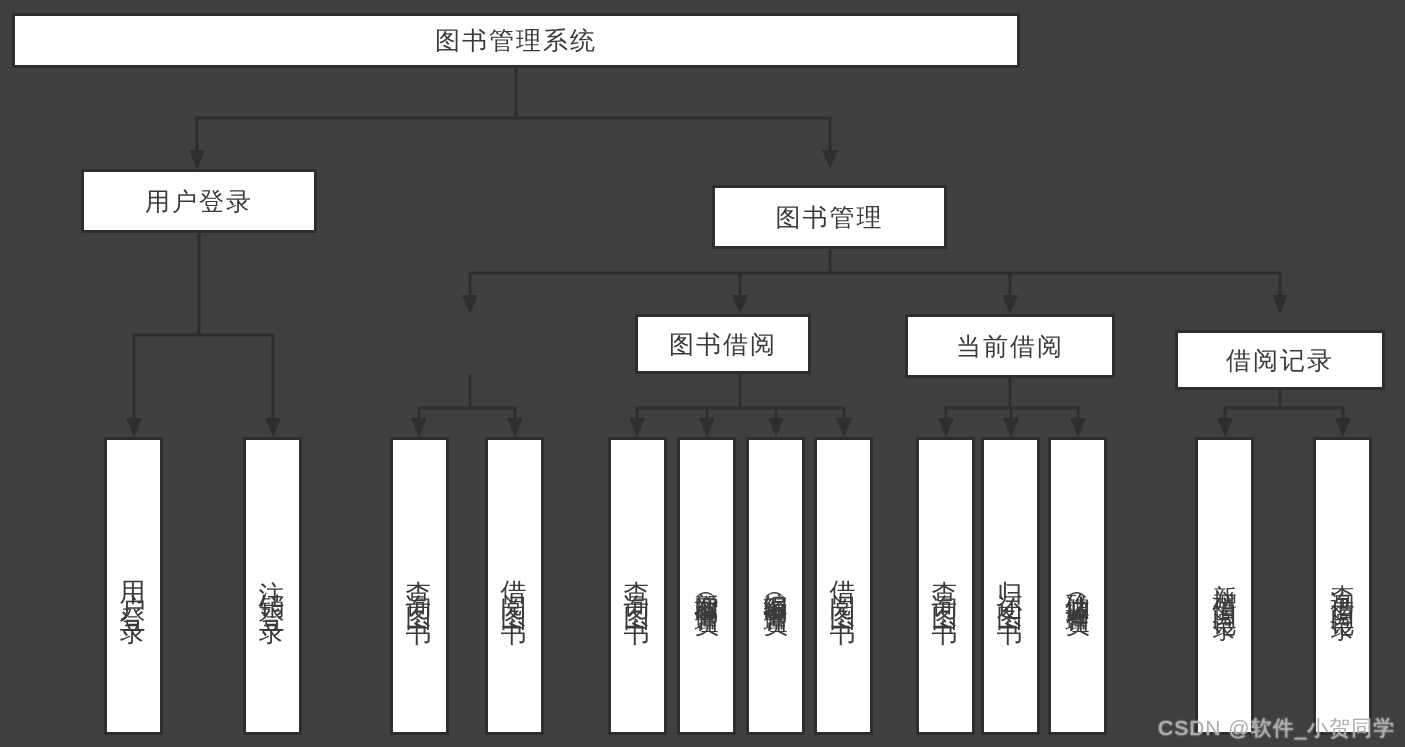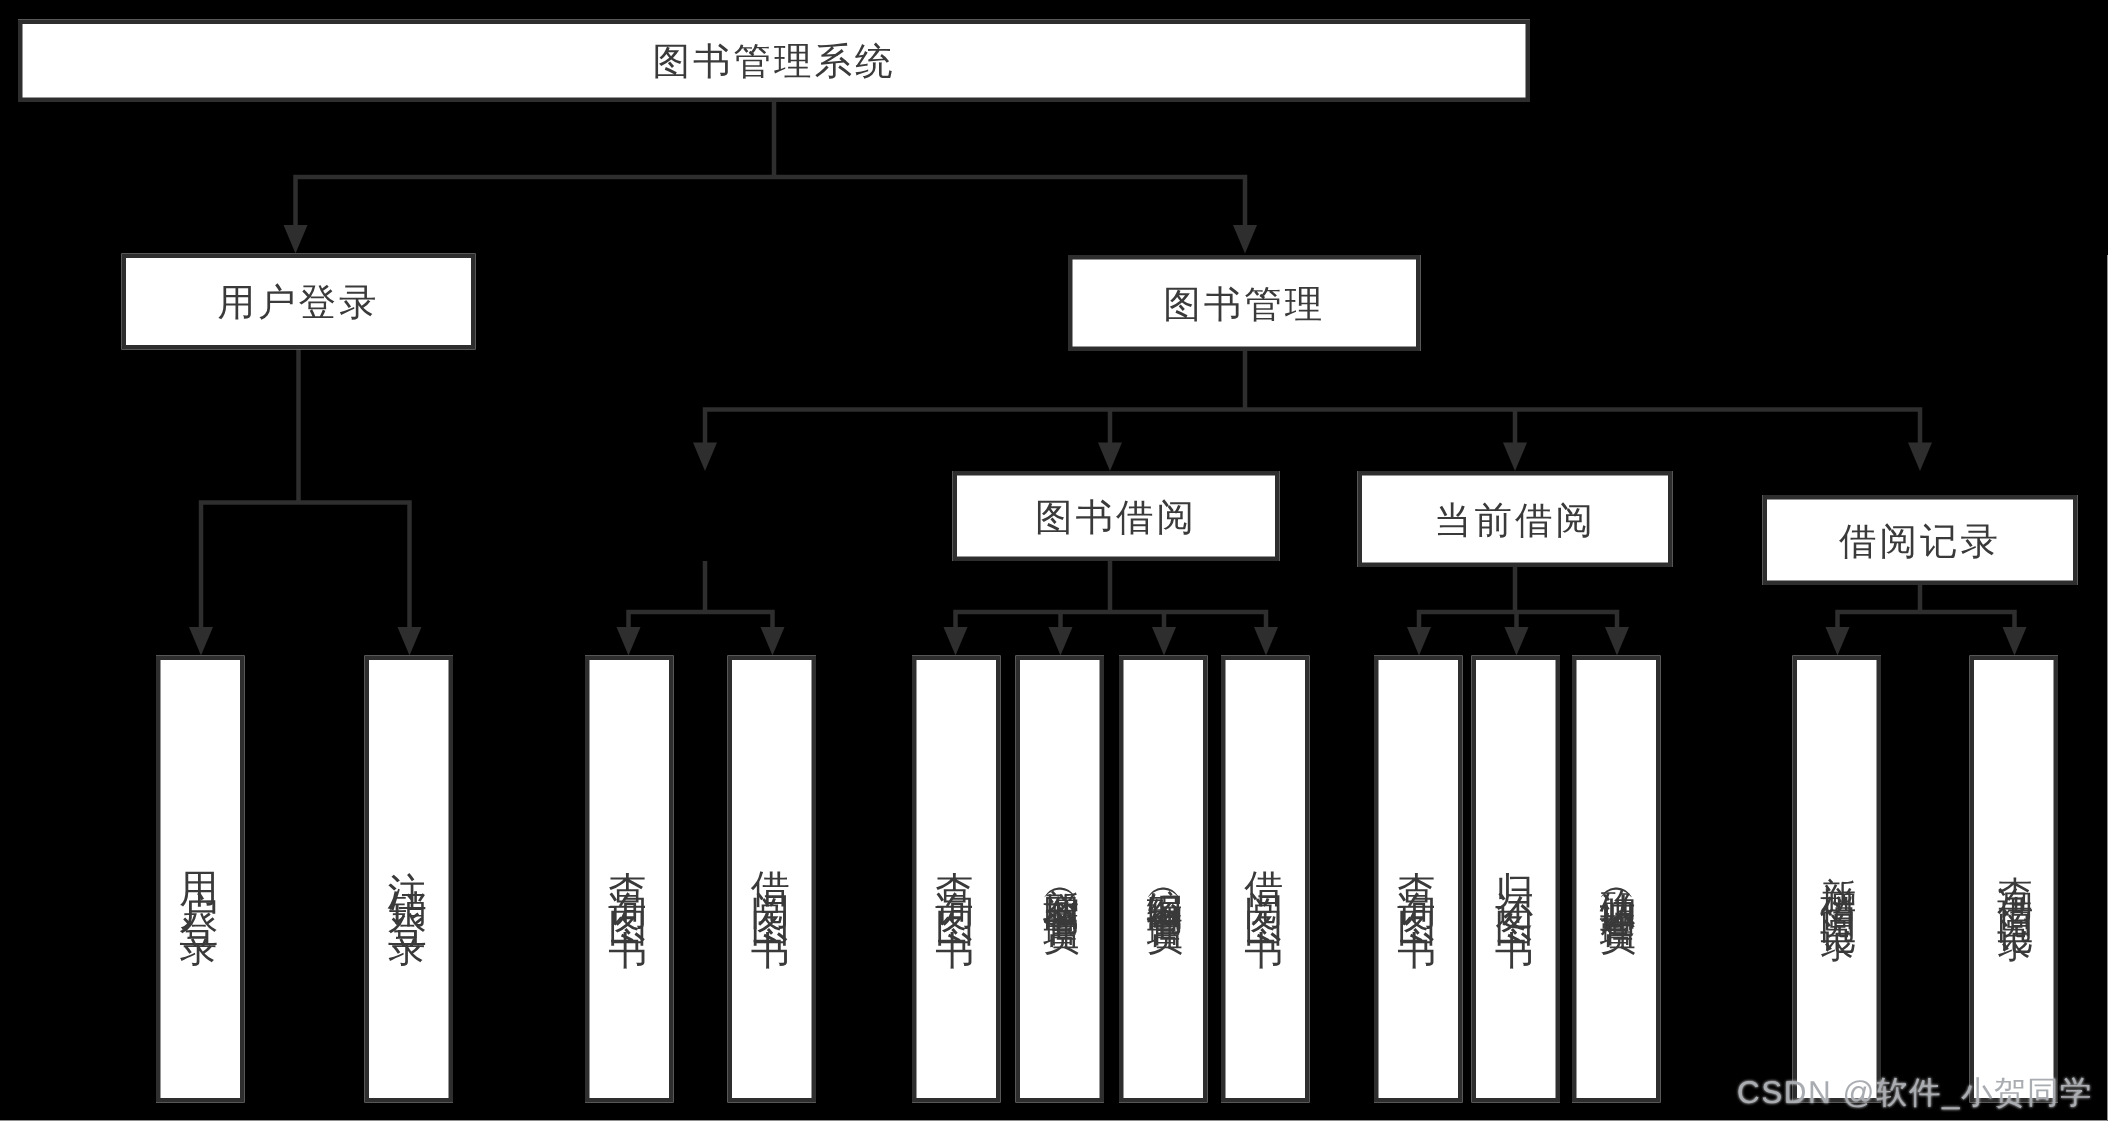--- a/index.html
+++ b/index.html
@@ -1,17 +1,17 @@
 <!DOCTYPE html>
 <html><head>
 <meta charset="utf-8">
 <style>
   html,body{margin:0;padding:0;background:#ffffff;}
   body{font-family:"Liberation Sans",sans-serif;}
-  #canvas{position:relative;width:1405px;height:747px;background:#000000;overflow:hidden;}
+  #canvas{position:relative;width:1405px;height:747px;background:#404040;overflow:hidden;}
   #connectors{position:absolute;left:0;top:0;width:1405px;height:747px;}
   .box{position:absolute;background:#ffffff;border:3px solid #2e2e2e;box-sizing:border-box;
        display:flex;align-items:center;justify-content:center;}
   .hlabel{color:#3a3a3a;font-size:25px;letter-spacing:2px;white-space:nowrap;}
   .leaf{top:437px;width:59px;height:298px;}
   .vlabel{writing-mode:vertical-rl;text-orientation:mixed;color:#3a3a3a;white-space:nowrap;}
   .spread{font-size:26px;letter-spacing:13px;}
   .mid{font-size:24px;letter-spacing:7px;}
   .long{font-size:24px;letter-spacing:3px;}
   .watermark{position:absolute;left:1158px;top:714px;font-size:21px;color:#a9acb1;
@@ -55,25 +55,25 @@
     </g>
   </svg>
 
   <div class="box" style="left:12px;top:13px;width:1008px;height:55px">
     <span class="hlabel">图书管理系统</span>
   </div>
 
   <div class="box" style="left:81px;top:169px;width:236px;height:64px">
     <span class="hlabel">用户登录</span>
   </div>
-  <div class="box" style="left:712px;top:170px;width:235px;height:64px">
+  <div class="box" style="left:712px;top:185px;width:235px;height:64px">
     <span class="hlabel">图书管理</span>
   </div>
 
-  <div class="box" style="left:635px;top:314px;width:218px;height:60px">
+  <div class="box" style="left:635px;top:314px;width:176px;height:60px">
     <span class="hlabel">图书借阅</span>
   </div>
   <div class="box" style="left:905px;top:314px;width:210px;height:64px">
     <span class="hlabel">当前借阅</span>
   </div>
   <div class="box" style="left:1175px;top:330px;width:210px;height:60px">
     <span class="hlabel">借阅记录</span>
   </div>
 
   <div class="box leaf" style="left:104px">

